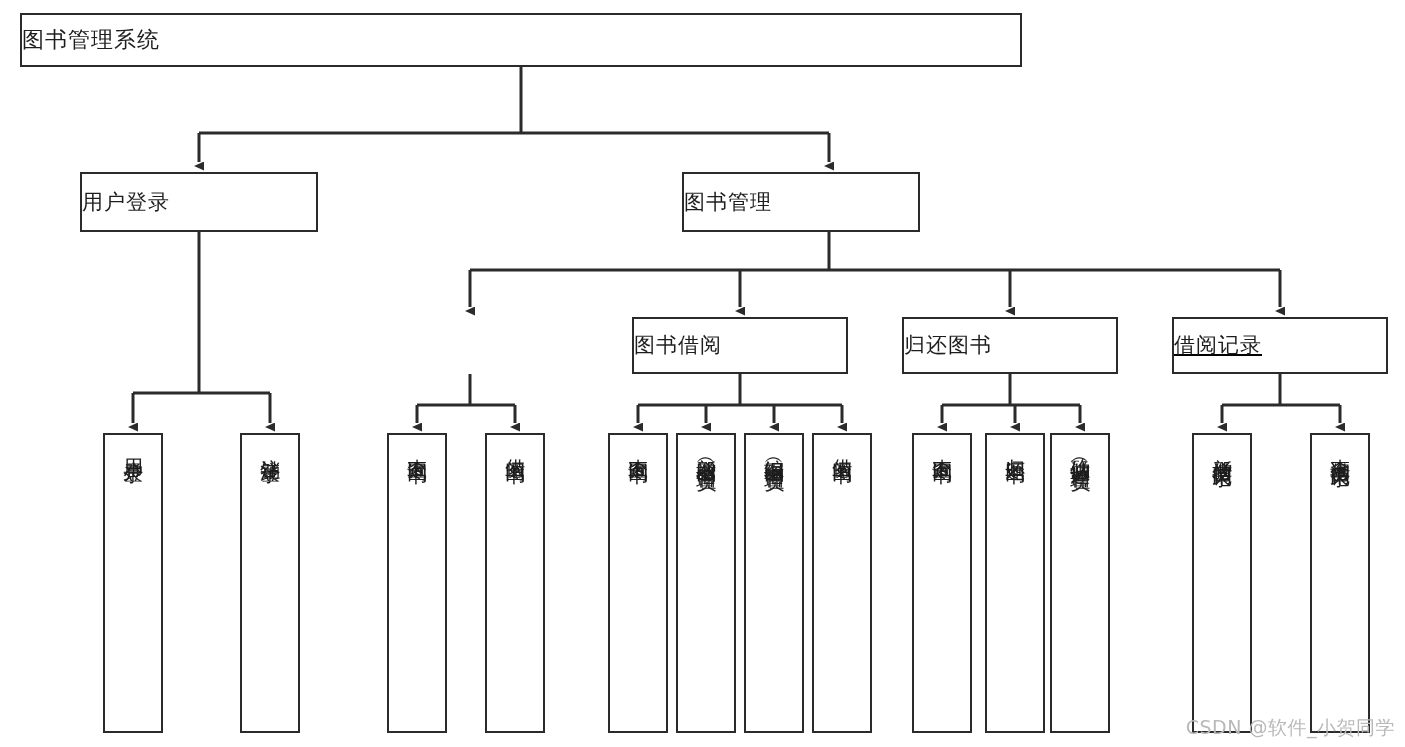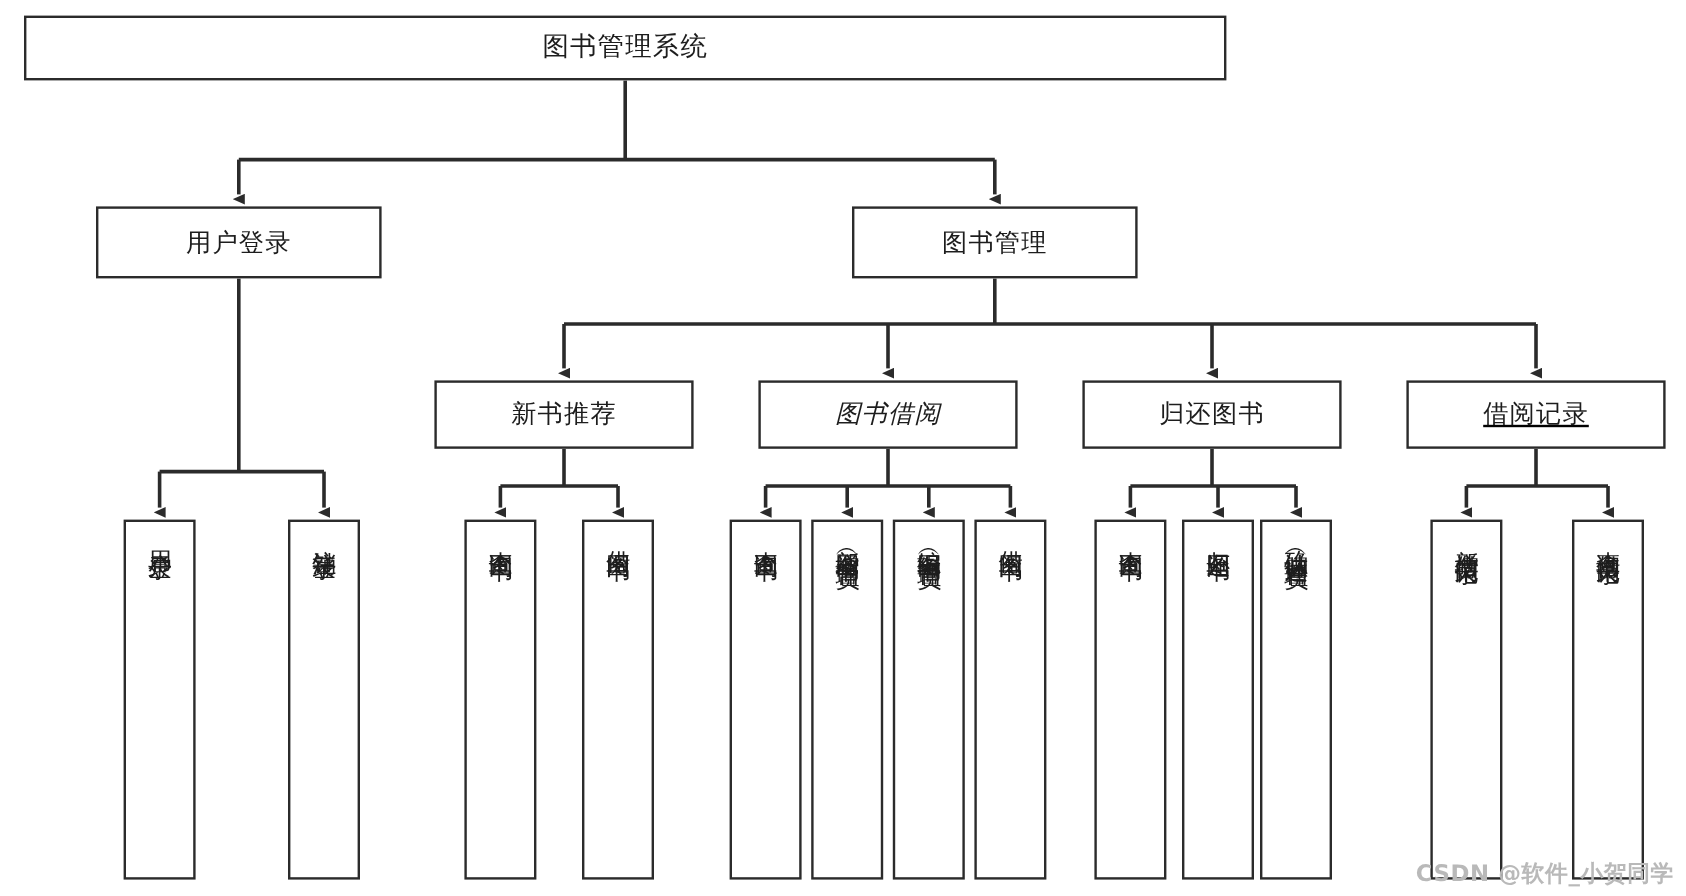--- a/index.html
+++ b/index.html
@@ -23,21 +23,21 @@
     width: 1405px;
     height: 747px;
   }
   .node-box {
     position: absolute;
     box-sizing: border-box;
     background: #ffffff;
     border: 2px solid #2b2b2b;
     display: flex;
     align-items: center;
-    justify-content: center;
+    justify-content: flex-start;
   }
   .node-box.horizontal .node-label {
     font-size: 21px;
     line-height: 1.15;
     color: #1d1d1d;
     letter-spacing: 1px;
     white-space: nowrap;
     text-align: center;
   }
   .node-box.vertical {
@@ -60,21 +60,20 @@
   }
   #watermark {
     position: absolute;
     right: 10px;
     bottom: 6px;
     font-size: 19px;
     color: #b9b9b9;
     letter-spacing: 0.5px;
     white-space: nowrap;
     font-family: "DejaVu Sans", "Liberation Sans", sans-serif;
-    font-weight: bold;
   }
 </style>
 </head>
 <body>
 
 <div id="canvas">
 
   <svg id="diagram-svg" viewBox="0 0 1405 747" xmlns="http://www.w3.org/2000/svg">
     <defs>
       <marker id="arrowhead" markerWidth="9" markerHeight="10" refX="0.5" refY="5" orient="auto" markerUnits="userSpaceOnUse">
@@ -118,28 +117,25 @@
       </g>
   </svg>
 
   <div class="node-box root horizontal" style="left:20px; top:13px; width:1002px; height:54px;">
     <span class="node-label">图书管理系统</span>
   </div>
 
   <div class="node-box horizontal" style="left:80px; top:172px; width:238px; height:60px;">
     <span class="node-label">用户登录</span>
   </div>
-  <div class="node-box horizontal" style="left:710px; top:172px; width:238px; height:60px;">
+  <div class="node-box horizontal" style="left:682px; top:172px; width:238px; height:60px;">
     <span class="node-label">图书管理</span>
   </div>
 
-  <div class="node-box horizontal" style="left:362px; top:317px; width:216px; height:57px;">
-    <span class="node-label">新书推荐</span>
-  </div>
-  <div class="node-box horizontal" style="left:632px; top:317px; width:216px; height:57px;font-style:italic;">
+  <div class="node-box horizontal" style="left:632px; top:317px; width:216px; height:57px;">
     <span class="node-label">图书借阅</span>
   </div>
   <div class="node-box horizontal" style="left:902px; top:317px; width:216px; height:57px;">
     <span class="node-label">归还图书</span>
   </div>
   <div class="node-box horizontal" style="left:1172px; top:317px; width:216px; height:57px;text-decoration:underline;">
     <span class="node-label">借阅记录</span>
   </div>
 
   <div class="node-box vertical" style="left:103px; top:433px; width:60px; height:300px;">

